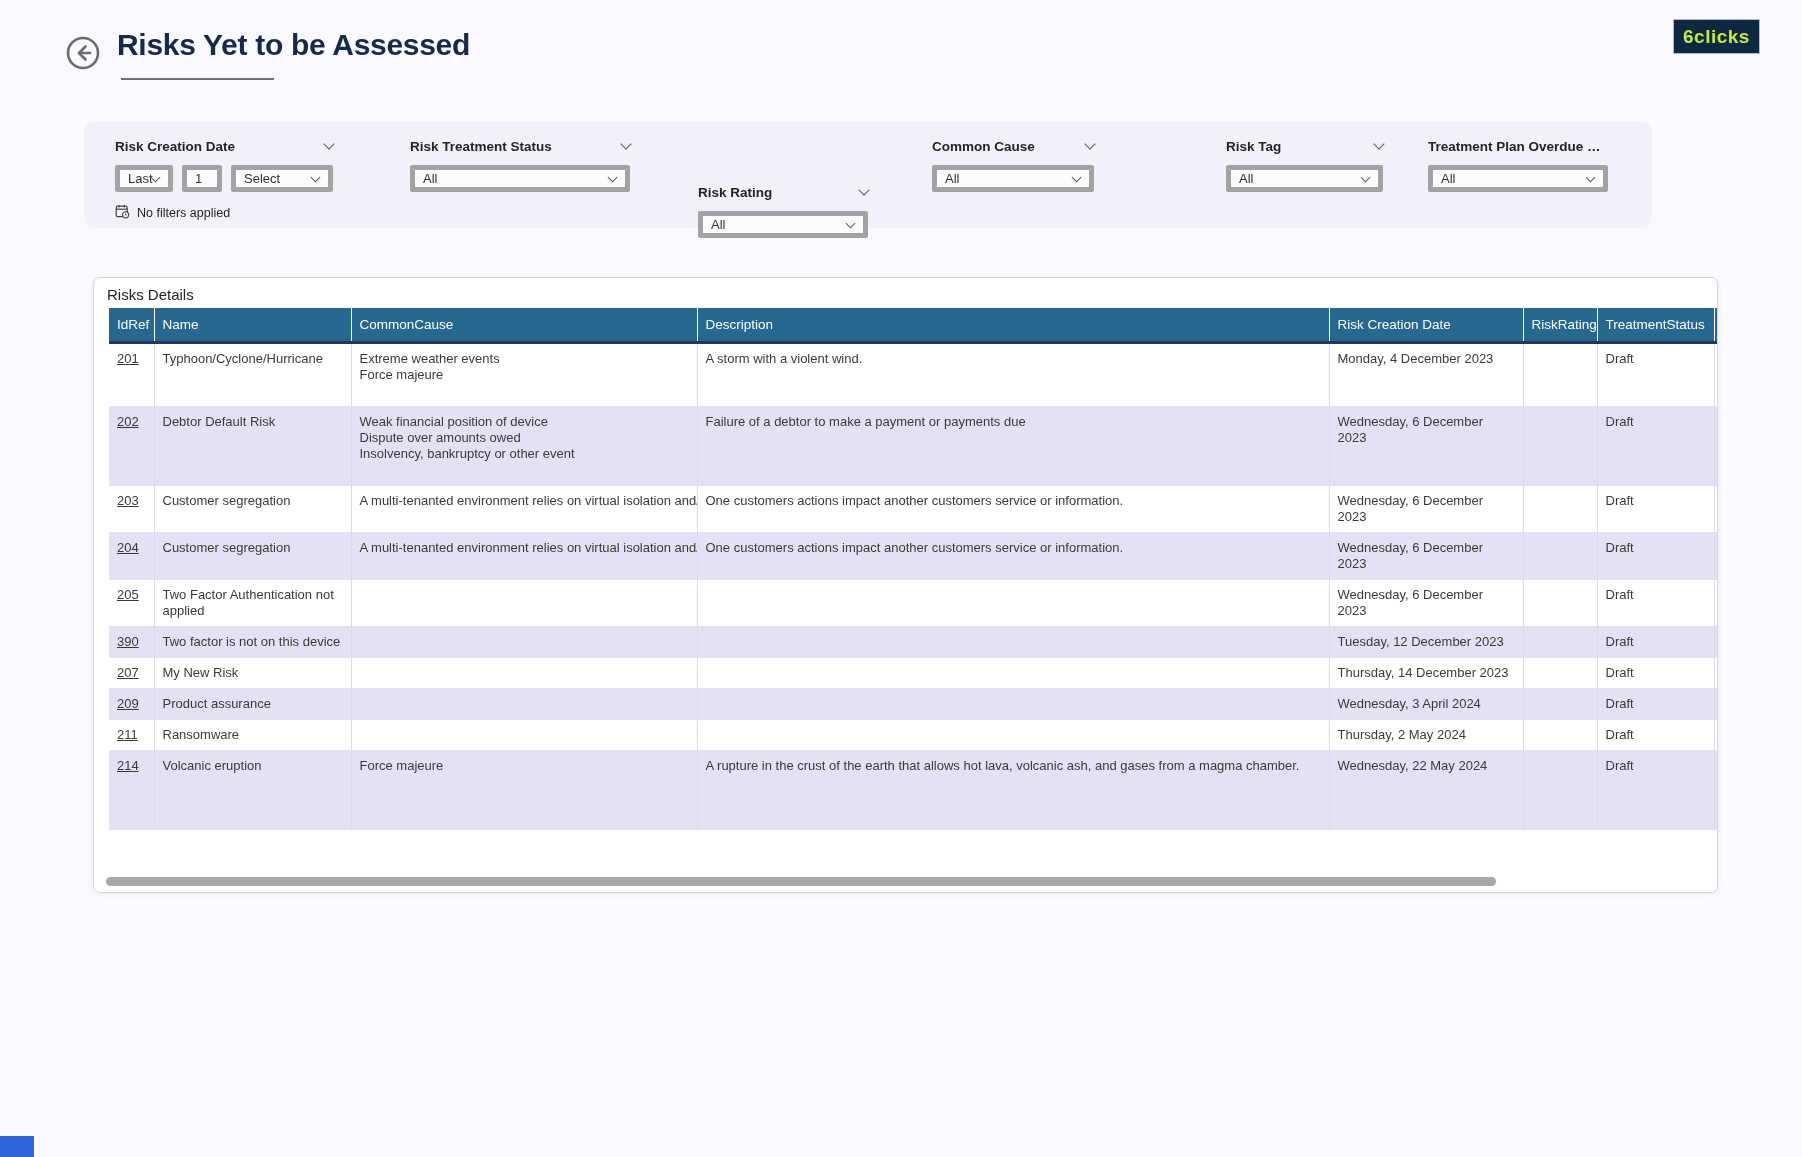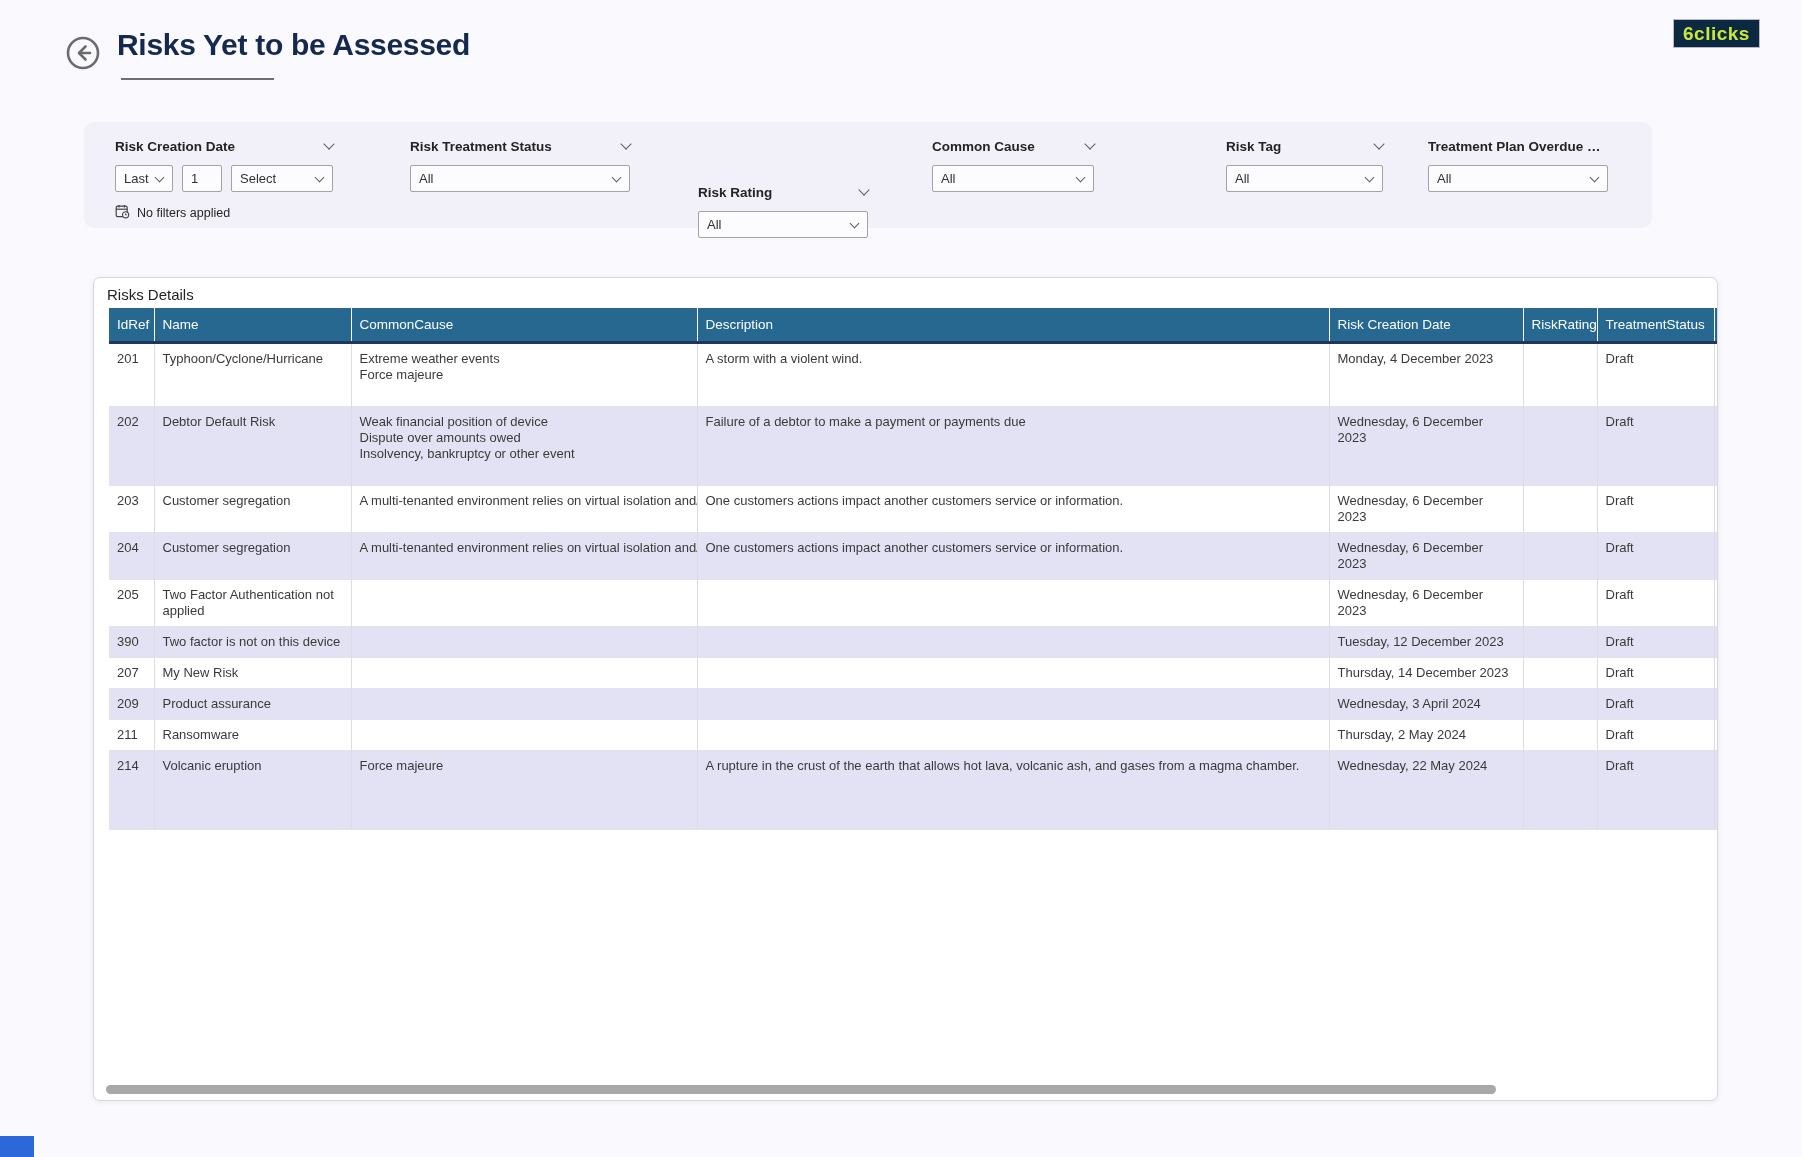--- a/index.html
+++ b/index.html
@@ -11,67 +11,67 @@
   .page { position:relative; width:1802px; height:1157px; }
 
   
   .back-btn { position:absolute; left:66px; top:36px; width:34px; height:34px; cursor:pointer; }
   .page-title {
     position:absolute; left:117px; top:28px;
     font-size:30px; font-weight:bold; color:#14294d; letter-spacing:-0.3px;text-align:center;
   }
   .title-underline { position:absolute; left:121px; top:78px; width:153px; height:2px; background:#6f6f6f; }
   .logo {
-    position:absolute; left:1674px; top:20px; width:85px; height:27px;
+    position:absolute; left:1674px; top:20px; width:85px; height:33px;
     background:#0d2942; color:#c9e837; font-weight:bold; font-size:19px;
     display:flex; align-items:center; justify-content:center; letter-spacing:0.5px;
     box-shadow:0 0 0 1px #b9b7c9;
   }
 
   
   .filter-panel {
     position:absolute; left:84px; top:122px; width:1568px; height:106px;
     background:#f2f1f9; border-radius:10px;
   }
   .filter-group { position:absolute; top:14px; }
   .fg-head { display:flex; align-items:center; justify-content:space-between; height:20px; }
   .fg-label { font-size:13.5px; font-weight:bold; color:#252423; white-space:nowrap; overflow:hidden; text-overflow:ellipsis; }
   .chev { width:8px; height:8px; border-right:1.4px solid #605e5c; border-bottom:1.4px solid #605e5c;
           transform:rotate(45deg); margin-top:-4px; flex:none; }
   .fg-controls { display:flex; gap:9px; margin-top:9px; }
   .ctrl {
-    height:27px; background:#fcfcfe; border:1px solid #a3a3a3; border-radius:2px;
+    height:27px; background:#fcfcfe; border:5px solid #a3a3a3; border-radius:2px;
     display:flex; align-items:center; font-size:13px; color:#323130;
     padding:0 8px; position:relative;
   }
   .ctrl .chev { position:absolute; right:9px; width:7px; height:7px; margin-top:-3px; }
   .ctrl.select { justify-content:flex-start; padding-right:24px; }
   .filter-status { position:absolute; left:31px; top:82px; display:flex; align-items:center; gap:7px; }
   .filter-status span { font-size:12.5px; color:#252423; }
 
   
   .card {
-    position:absolute; left:93px; top:277px; width:1625px; height:824px;
+    position:absolute; left:93px; top:277px; width:1625px; height:616px;
     background:#ffffff; border:1px solid #d8d7e0; border-radius:7px;
     box-shadow:0 1px 5px rgba(80,80,110,0.10); overflow:hidden;
   }
   .card-title { position:absolute; left:13px; top:8px; font-size:15px; color:#252423; }
   .table-wrap { position:absolute; left:15px; top:30px; width:1617px; overflow:hidden; }
   table.risks { border-collapse:collapse; table-layout:fixed; width:1617px; }
   table.risks th {
     background:#26688f; color:#ffffff; font-weight:normal; font-size:13.5px;
     text-align:left; padding:9px 8px; border-bottom:3px solid #22355c;
     border-left:1px solid rgba(255,255,255,0.35); white-space:nowrap; overflow:hidden;
   }
   table.risks th:first-child { border-left:none; }
   table.risks td {
     font-size:13px; color:#3b3a39; vertical-align:top; padding:7px 8px;
     line-height:16px; border-left:1px solid #dddce6; overflow:hidden;
   }
-  table.risks td:first-child { border-left:none; }
+  table.risks td:first-child { border-left:none;text-decoration:underline; }
   table.risks tbody tr { border-bottom:1px solid #e3e2ec; background:#ffffff; }
   table.risks tbody tr:nth-child(even) { background:#e3e2f4; }
   table.risks td div { white-space:nowrap; }
   td.wrap div { white-space:normal; }
 
   
   .hscroll { position:absolute; left:10px; bottom:5px; width:1601px; height:10px; }
   .hscroll .thumb { position:absolute; left:2px; top:0; width:1390px; height:9px;
                     background:#a8a8a8; border-radius:5px; }
 

